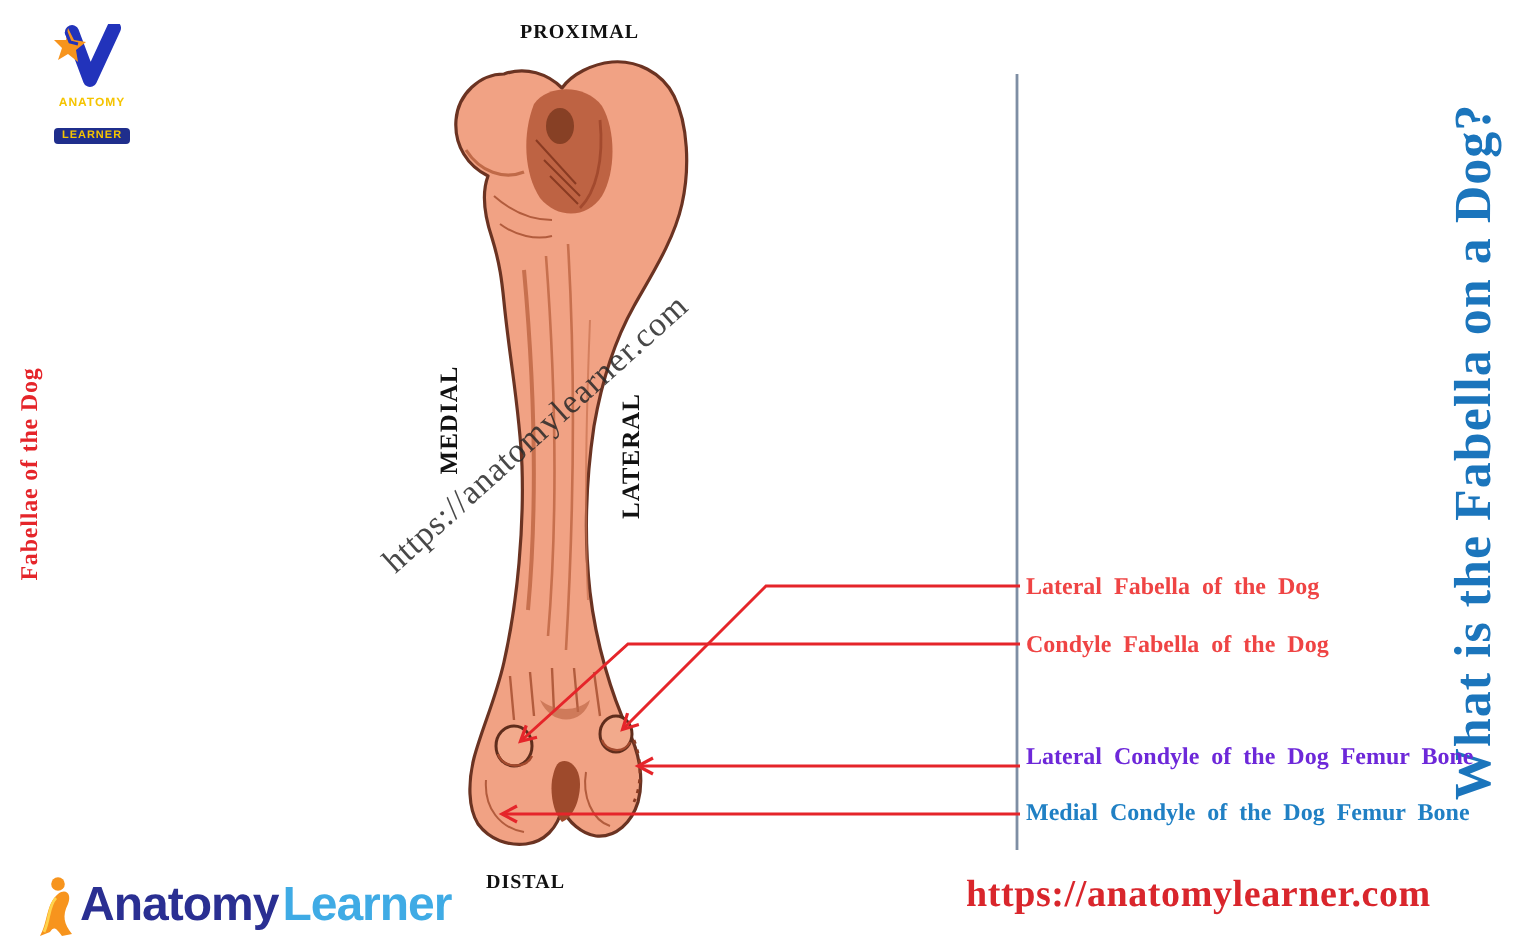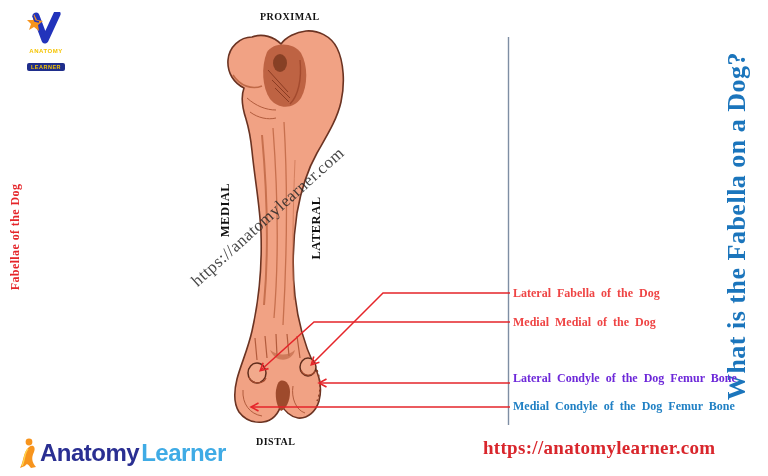--- a/index.html
+++ b/index.html
@@ -6,21 +6,21 @@
   body{
     width:768px;height:476px;position:relative;overflow:hidden;
     background:#ffffff;font-family:"Liberation Serif",serif;
   }
   .abs{position:absolute;}
   .nowrap{white-space:nowrap;}
 
   
   .orient{font-weight:bold;font-size:10px;color:#111;letter-spacing:.5px;}
   .proximal{left:260px;top:11px;}
-  .distal{left:256px;top:436px;}
+  .distal{left:243px;top:436px;}
   .vert{transform:translate(-50%,-50%) rotate(-90deg);transform-origin:center;}
   .medial{left:225px;top:210px;font-size:12.5px;}
   .lateral{left:316px;top:228px;font-size:12.5px;}
 
   
   .watermark{
     left:268px;top:217px;
     transform:translate(-50%,-50%) rotate(-42deg);
     font-size:17px;color:rgba(40,40,40,.85);letter-spacing:.5px;
   }
@@ -150,21 +150,21 @@
 <div class="abs orient distal nowrap">DISTAL</div>
 <div class="abs orient vert medial nowrap">MEDIAL</div>
 <div class="abs orient vert lateral nowrap">LATERAL</div>
 
 <div class="abs watermark nowrap">https://anatomylearner.com</div>
 
 <div class="abs left-title nowrap">Fabellae of the Dog</div>
 <div class="abs right-title nowrap">What is the Fabella on a Dog?</div>
 
 <div class="abs ann ann-red nowrap" style="top:286px">Lateral Fabella of the Dog</div>
-<div class="abs ann ann-red nowrap" style="top:315px">Medial Medial of the Dog</div>
+<div class="abs ann ann-red nowrap" style="top:315px">Condyle Fabella of the Dog</div>
 <div class="abs ann ann-black nowrap" style="top:371px">Lateral Condyle of the Dog Femur Bone</div>
 <div class="abs ann ann-blue nowrap" style="top:399px">Medial Condyle of the Dog Femur Bone</div>
 
 <div class="abs footer-logo">
   <svg width="22" height="32" viewBox="0 0 22 32">
     <circle cx="13" cy="5" r="3.4" fill="#f7941d"></circle>
     <path d="M 4,31 C 8,24 7,15 13,10 C 17,7 20,10 18,15 C 15,21 16,25 20,30 L 15,31 C 12,27 11,26 9,29 Z" fill="#f7941d"></path>
     <path d="M 6,29 C 9,23 8,16 12,12" fill="none" stroke="#ffd34d" stroke-width="1.4"></path>
   </svg>
   <span class="fl-anatomy">Anatomy</span>

